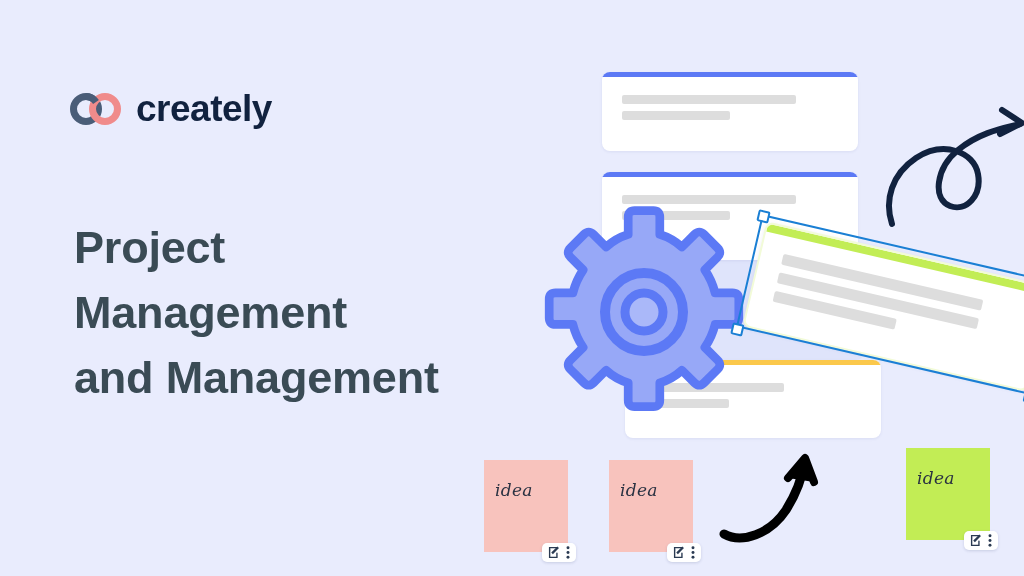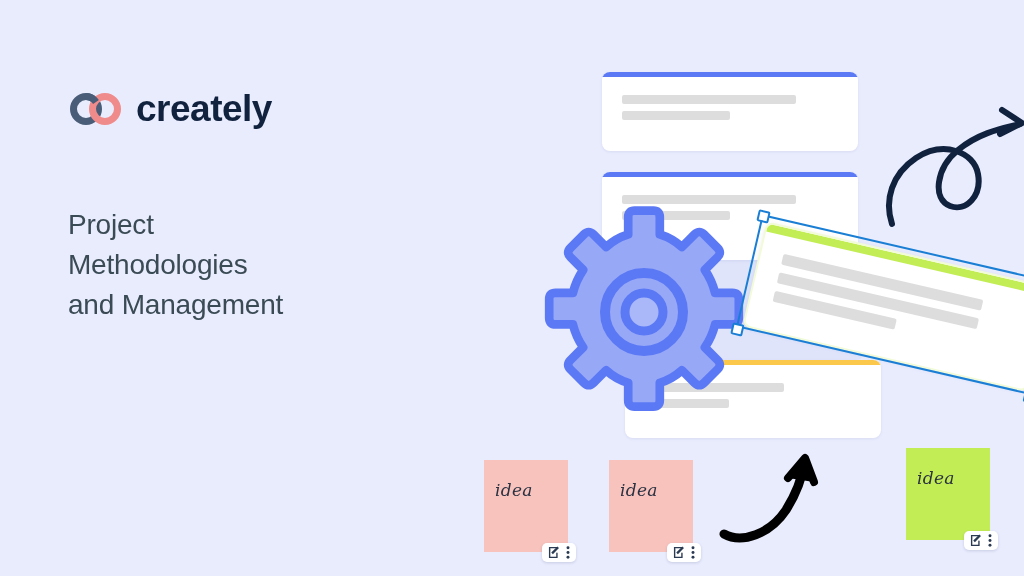--- a/index.html
+++ b/index.html
@@ -39,25 +39,25 @@
   #brand-name {
     font-size: 37px;
     font-weight: bold;
     letter-spacing: -0.5px;
     color: #11223f;
     line-height: 1;
   }
 
   #headline {
     position: absolute;
-    left: 68px;
+    left: 74px;
     top: 186px;
     width: 390px;
-    font-size: 28px;
-    font-weight: normal;
+    font-size: 45px;
+    font-weight: bold;
     line-height: 1.44;
     letter-spacing: -0.2px;
     color: #3a4b55;
   }
   #headline .hl-line { display: block; }
 
   
   .card {
     position: absolute;
     background: #ffffff;
@@ -221,21 +221,21 @@
     <svg id="brand-mark" viewBox="0 0 52 34">
       <circle cx="16" cy="17" r="12.5" fill="none" stroke="#4a5d78" stroke-width="7"></circle>
       <circle cx="35" cy="17" r="12.5" fill="none" stroke="#f08b8b" stroke-width="7"></circle>
       <path d="M16 4.5 A12.5 12.5 0 0 1 26 10" fill="none" stroke="#4a5d78" stroke-width="7"></path>
     </svg>
     <div id="brand-name">creately</div>
   </div>
 
   <h1 id="headline">
     <span class="hl-line">Project</span>
-    <span class="hl-line">Methodologies</span>
+    <span class="hl-line">Management</span>
     <span class="hl-line">and Management</span>
   </h1>
 
   <div class="ghost-card" id="ghost-a"></div>
 
   <div class="card" id="card-top">
     <div class="card-bar" style="background:#5c79f5"></div>
     <div class="line l1"></div>
     <div class="line l2"></div>
   </div>

